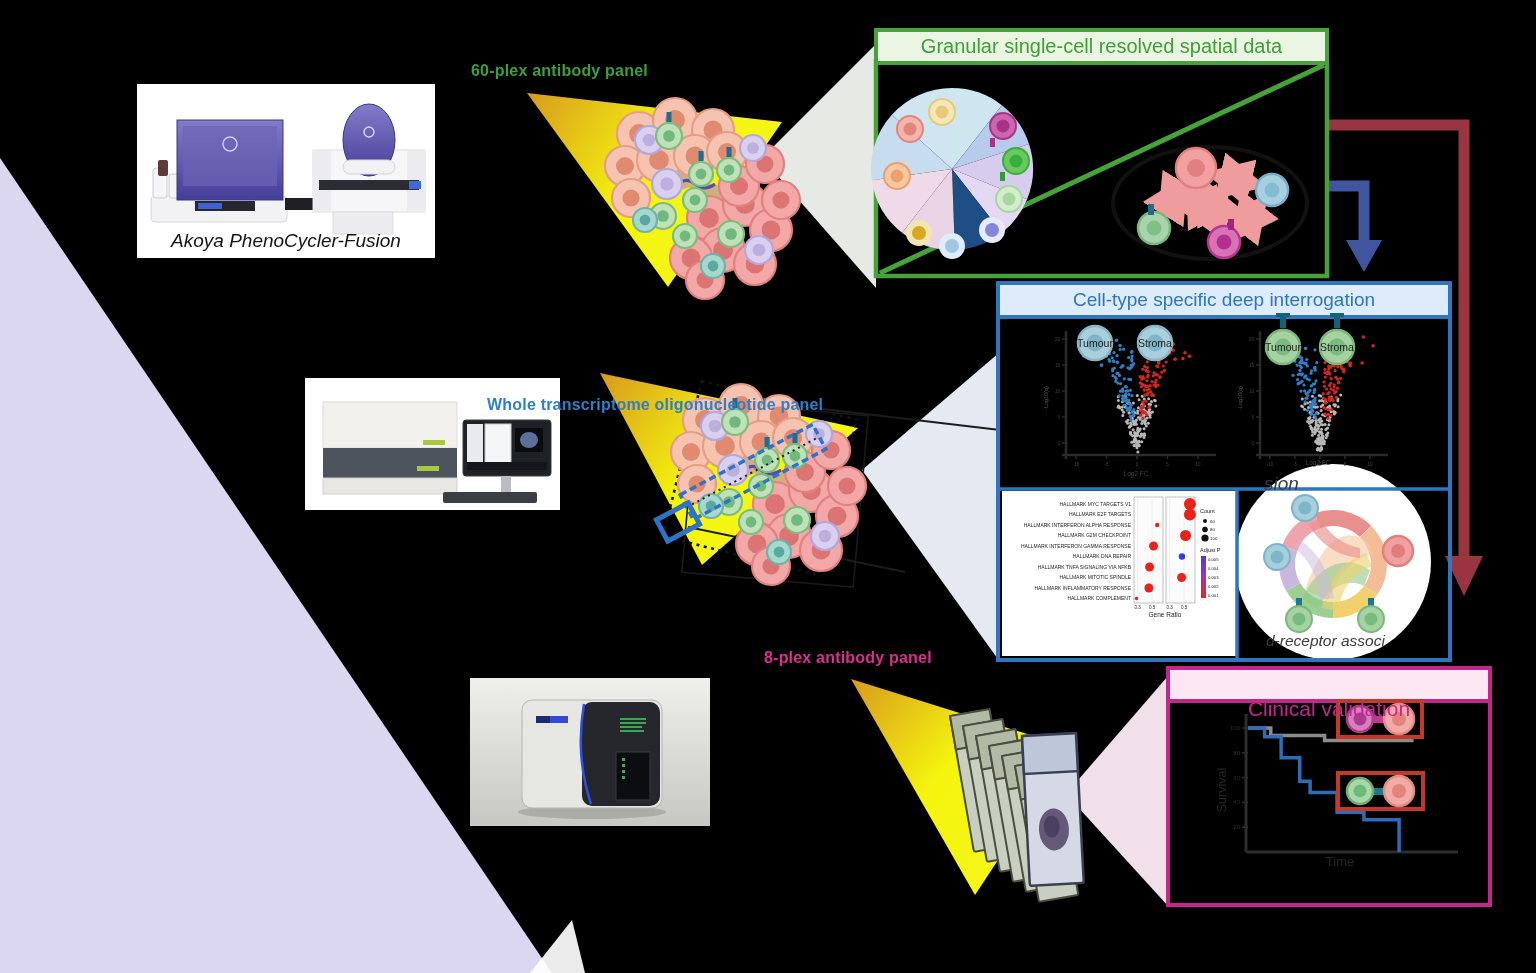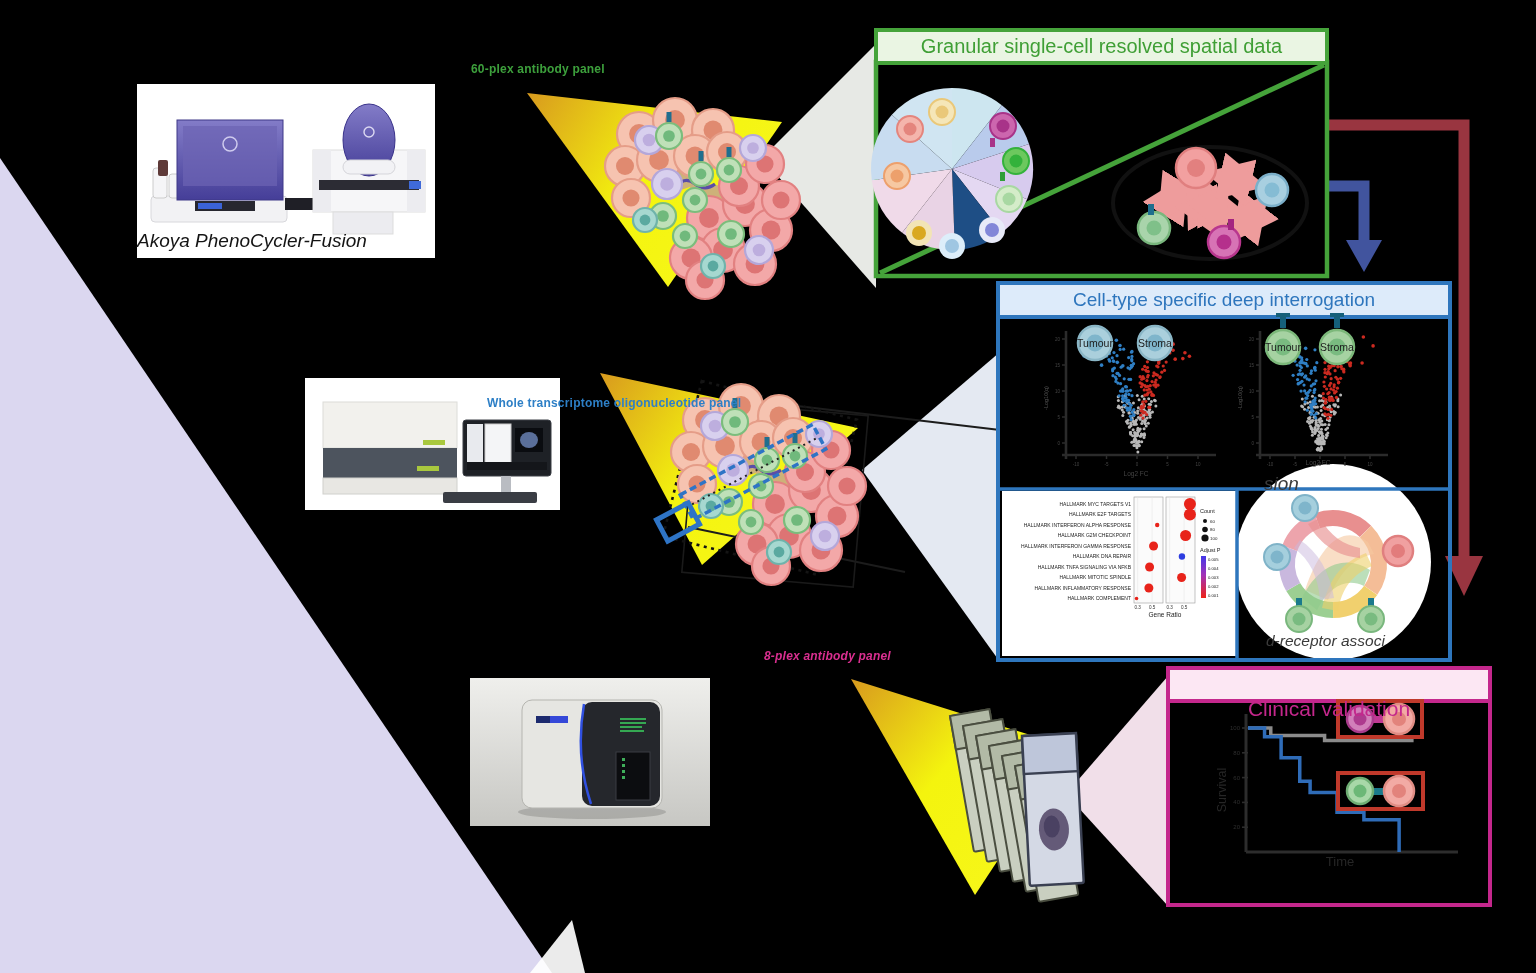--- a/index.html
+++ b/index.html
@@ -4,25 +4,25 @@
 <style>
   html,body{margin:0;padding:0;background:#000;}
   .stage{position:relative;width:1536px;height:973px;background:#000;overflow:hidden;
          font-family:"Liberation Sans",sans-serif;}
   .stage svg{position:absolute;left:0;top:0;}
   .ov{position:absolute;white-space:nowrap;}
   .box-title{display:flex;align-items:center;justify-content:center;text-align:center;}
   .t-green{left:876px;top:30px;width:451px;height:33px;font-size:20px;}
   .t-blue{left:998px;top:283px;width:452px;height:34px;font-size:19px;}
   .t-pink{left:1168px;top:668px;width:322px;height:33px;font-size:21px;}
-  .lbl{font-weight:bold;font-size:12px;letter-spacing:.2px;}
+  .lbl{font-weight:bold;font-size:16px;letter-spacing:.2px;}
   .l-60{left:471px;top:62px;}
   .l-wt{left:487px;top:348px;}
   .l-8{left:764px;top:649px;}
-  .caption-akoya{left:137px;top:230px;width:298px;
+  .caption-akoya{left:137px;top:230px;width:298px;text-align:center;
      font-style:italic;font-size:19px;color:#141414;}
   text{font-family:"Liberation Sans",sans-serif;}
   .ital{font-style:italic;}
 </style>
 </head>
 <body>
 
 <div class="stage">
 <svg id="scene" width="1536" height="973" viewBox="0 0 1536 973">
   <defs>
@@ -1262,15 +1262,15 @@
     <text x="1226" y="790" font-size="12.5" fill="#262626" text-anchor="middle" transform="rotate(-90 1226 790)">Survival</text>
     <text x="1340" y="866" font-size="13" fill="#262626" text-anchor="middle">Time</text>
   </g>
 </svg>
 
 <div class="ov box-title t-blue" style="color: rgb(46, 118, 189);">Cell-type specific deep interrogation</div>
 <div class="ov box-title t-green" style="color: rgb(63, 159, 53);">Granular single-cell resolved spatial data</div>
 <div class="ov box-title t-pink" style="color: rgb(196, 39, 140); margin-top: 24px;">Clinical validation</div>
 <div class="ov lbl l-60" style="color: rgb(61, 160, 60);">60-plex antibody panel</div>
 <div class="ov lbl l-wt" style="color: rgb(45, 127, 198); margin-top: 48px;">Whole transcriptome oligonucleotide panel</div>
-<div class="ov lbl l-8" style="color: rgb(218, 47, 144); font-style: italic;">8-plex antibody panel</div>
+<div class="ov lbl l-8" style="color: rgb(218, 47, 144);">8-plex antibody panel</div>
 <div class="ov caption-akoya">Akoya PhenoCycler-Fusion</div>
 </div>
 
 </body></html>

